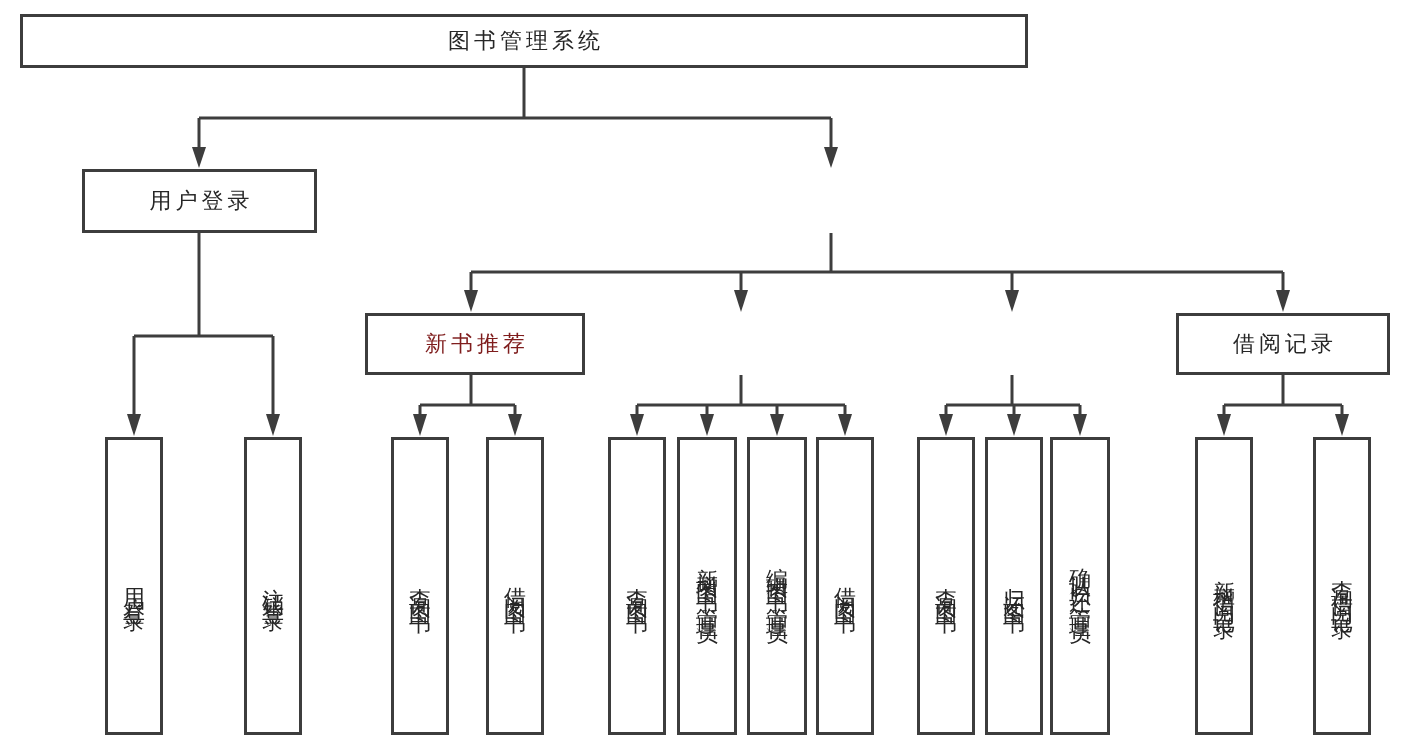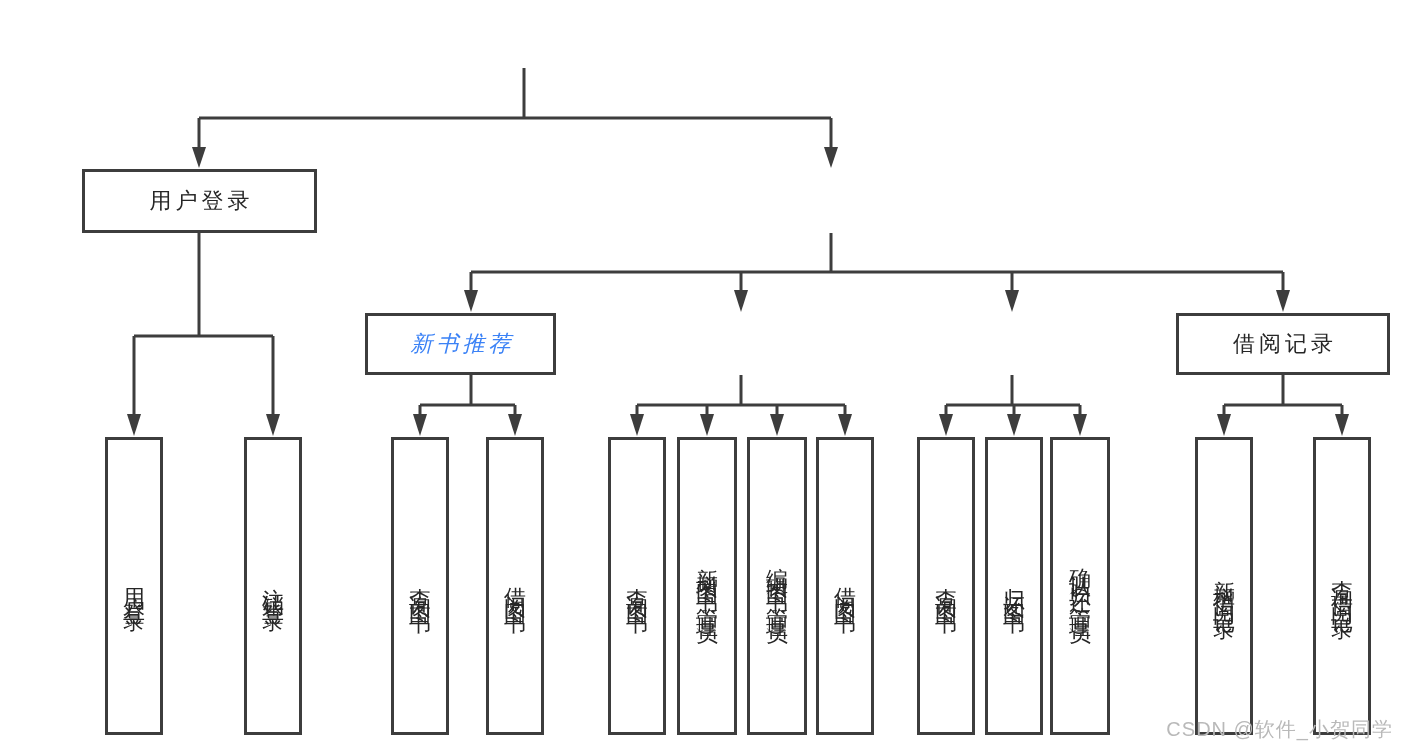--- a/index.html
+++ b/index.html
@@ -108,26 +108,29 @@
     <polygon class="arrow" points="1080,436 1073,414 1087,414" style="fill: rgb(61, 61, 61);"></polygon>
 
     <path class="wire" d="M1283,375 V405" style="stroke: rgb(61, 61, 61);"></path>
     <path class="wire" d="M1224,405 H1342" style="stroke: rgb(61, 61, 61);"></path>
     <path class="wire" d="M1224,405 V414" style="stroke: rgb(61, 61, 61);"></path>
     <polygon class="arrow" points="1224,436 1217,414 1231,414" style="fill: rgb(61, 61, 61);"></polygon>
     <path class="wire" d="M1342,405 V414" style="stroke: rgb(61, 61, 61);"></path>
     <polygon class="arrow" points="1342,436 1335,414 1349,414" style="fill: rgb(61, 61, 61);"></polygon>
   </svg>
 
+  <div class="node h" style="left: 20px; top: 14px; width: 1008px; height: 54px; border-color: rgb(61, 61, 61); color: rgb(38, 38, 38);">
+    <span>图书管理系统</span>
+  </div>
 
   <div class="node h" style="left: 82px; top: 169px; width: 235px; height: 64px; border-color: rgb(61, 61, 61); color: rgb(38, 38, 38);">
     <span>用户登录</span>
   </div>
 
-  <div class="node h" style="left: 365px; top: 313px; width: 191px; height: 62px; border-color: rgb(61, 61, 61); color: #3b82f6; font-style: italic;">
+  <div class="node h" style="left: 365px; top: 313px; width: 220px; height: 62px; border-color: rgb(61, 61, 61); color: #7f1d1d;">
     <span>新书推荐</span>
   </div>
   <div class="node h" style="left: 1176px; top: 313px; width: 214px; height: 62px; border-color: rgb(61, 61, 61); color: rgb(38, 38, 38);">
     <span>借阅记录</span>
   </div>
 
   <div class="node v" style="left: 105px; top: 437px; width: 58px; height: 298px; border-color: rgb(61, 61, 61); color: rgb(38, 38, 38);">
     <span>用户登录</span>
   </div>
   <div class="node v" style="left: 244px; top: 437px; width: 58px; height: 298px; border-color: rgb(61, 61, 61); color: rgb(38, 38, 38);">
@@ -164,14 +167,13 @@
     <span>确认归还（管理员）</span>
   </div>
 
   <div class="node v" style="left: 1195px; top: 437px; width: 58px; height: 298px; border-color: rgb(61, 61, 61); color: rgb(38, 38, 38);">
     <span>新增借阅记录</span>
   </div>
   <div class="node v" style="left: 1313px; top: 437px; width: 58px; height: 298px; border-color: rgb(61, 61, 61); color: rgb(38, 38, 38);">
     <span>查询借阅记录</span>
   </div>
 
-  <div id="watermark" style="color: rgb(185, 185, 185);">CSDN @软件_小贺同学</div>
 </div>
 
 </body></html>

